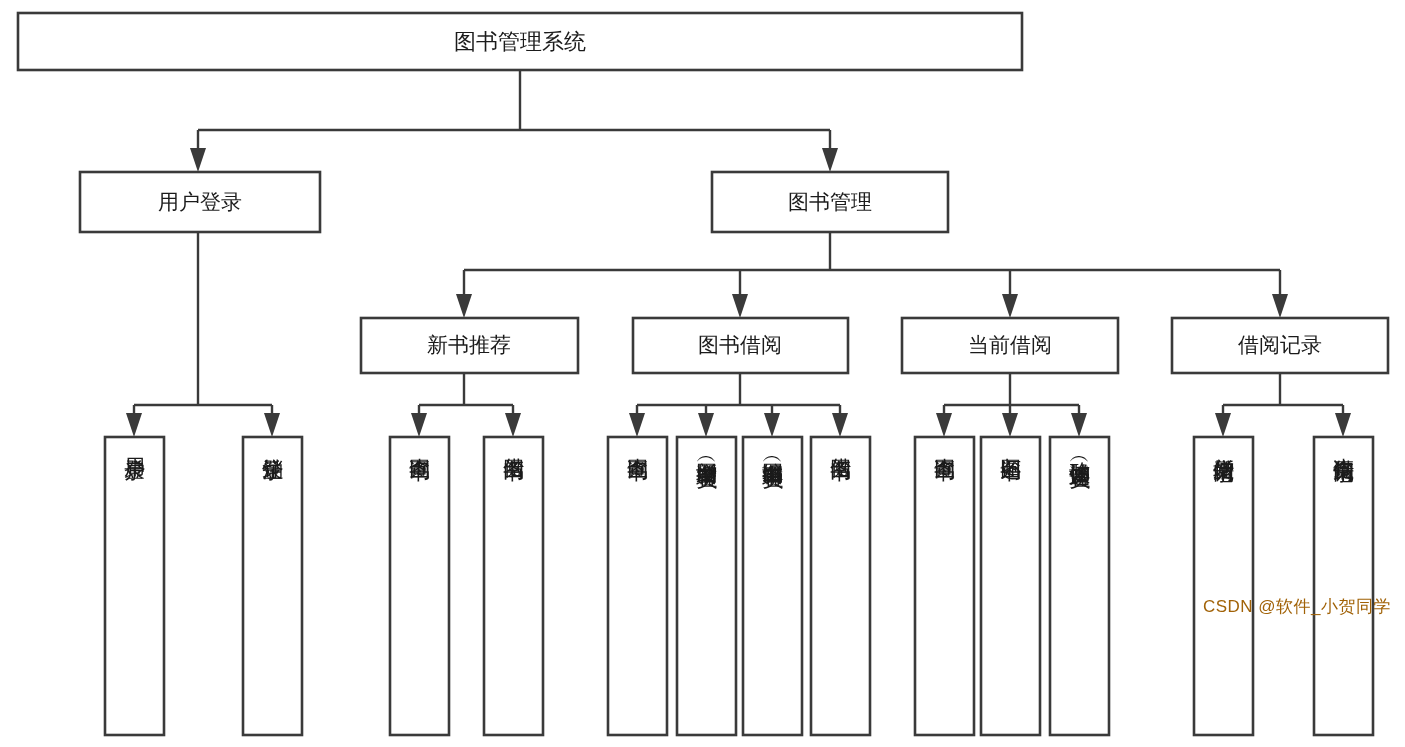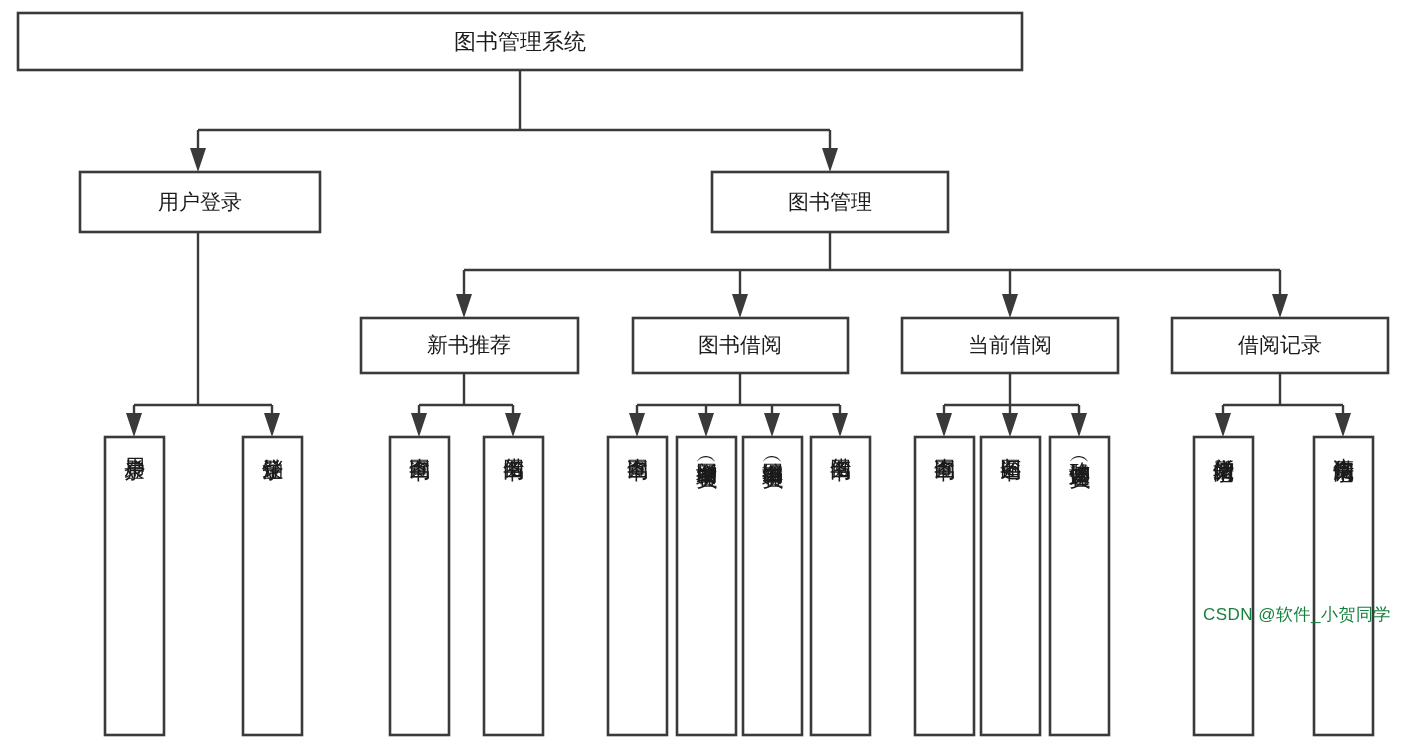--- a/index.html
+++ b/index.html
@@ -69,24 +69,24 @@
     display: flex;
     align-items: center;
     justify-content: flex-start;
     padding-top: 4px;
     box-sizing: border-box;
     pointer-events: none;
   }
   .watermark {
     position: absolute;
     right: 14px;
-    bottom: 0;
+    bottom: 8px;
     font-family: "Liberation Sans", "DejaVu Sans", sans-serif;
     font-size: 17px;
-    color: #15803d;
+    color: #a16207;
     letter-spacing: 0.5px;
     white-space: nowrap;
   }
 </style>
 </head>
 <body>
 
 <div id="diagram-root">
 
   <svg class="diagram-canvas" viewBox="0 0 1405 747">

